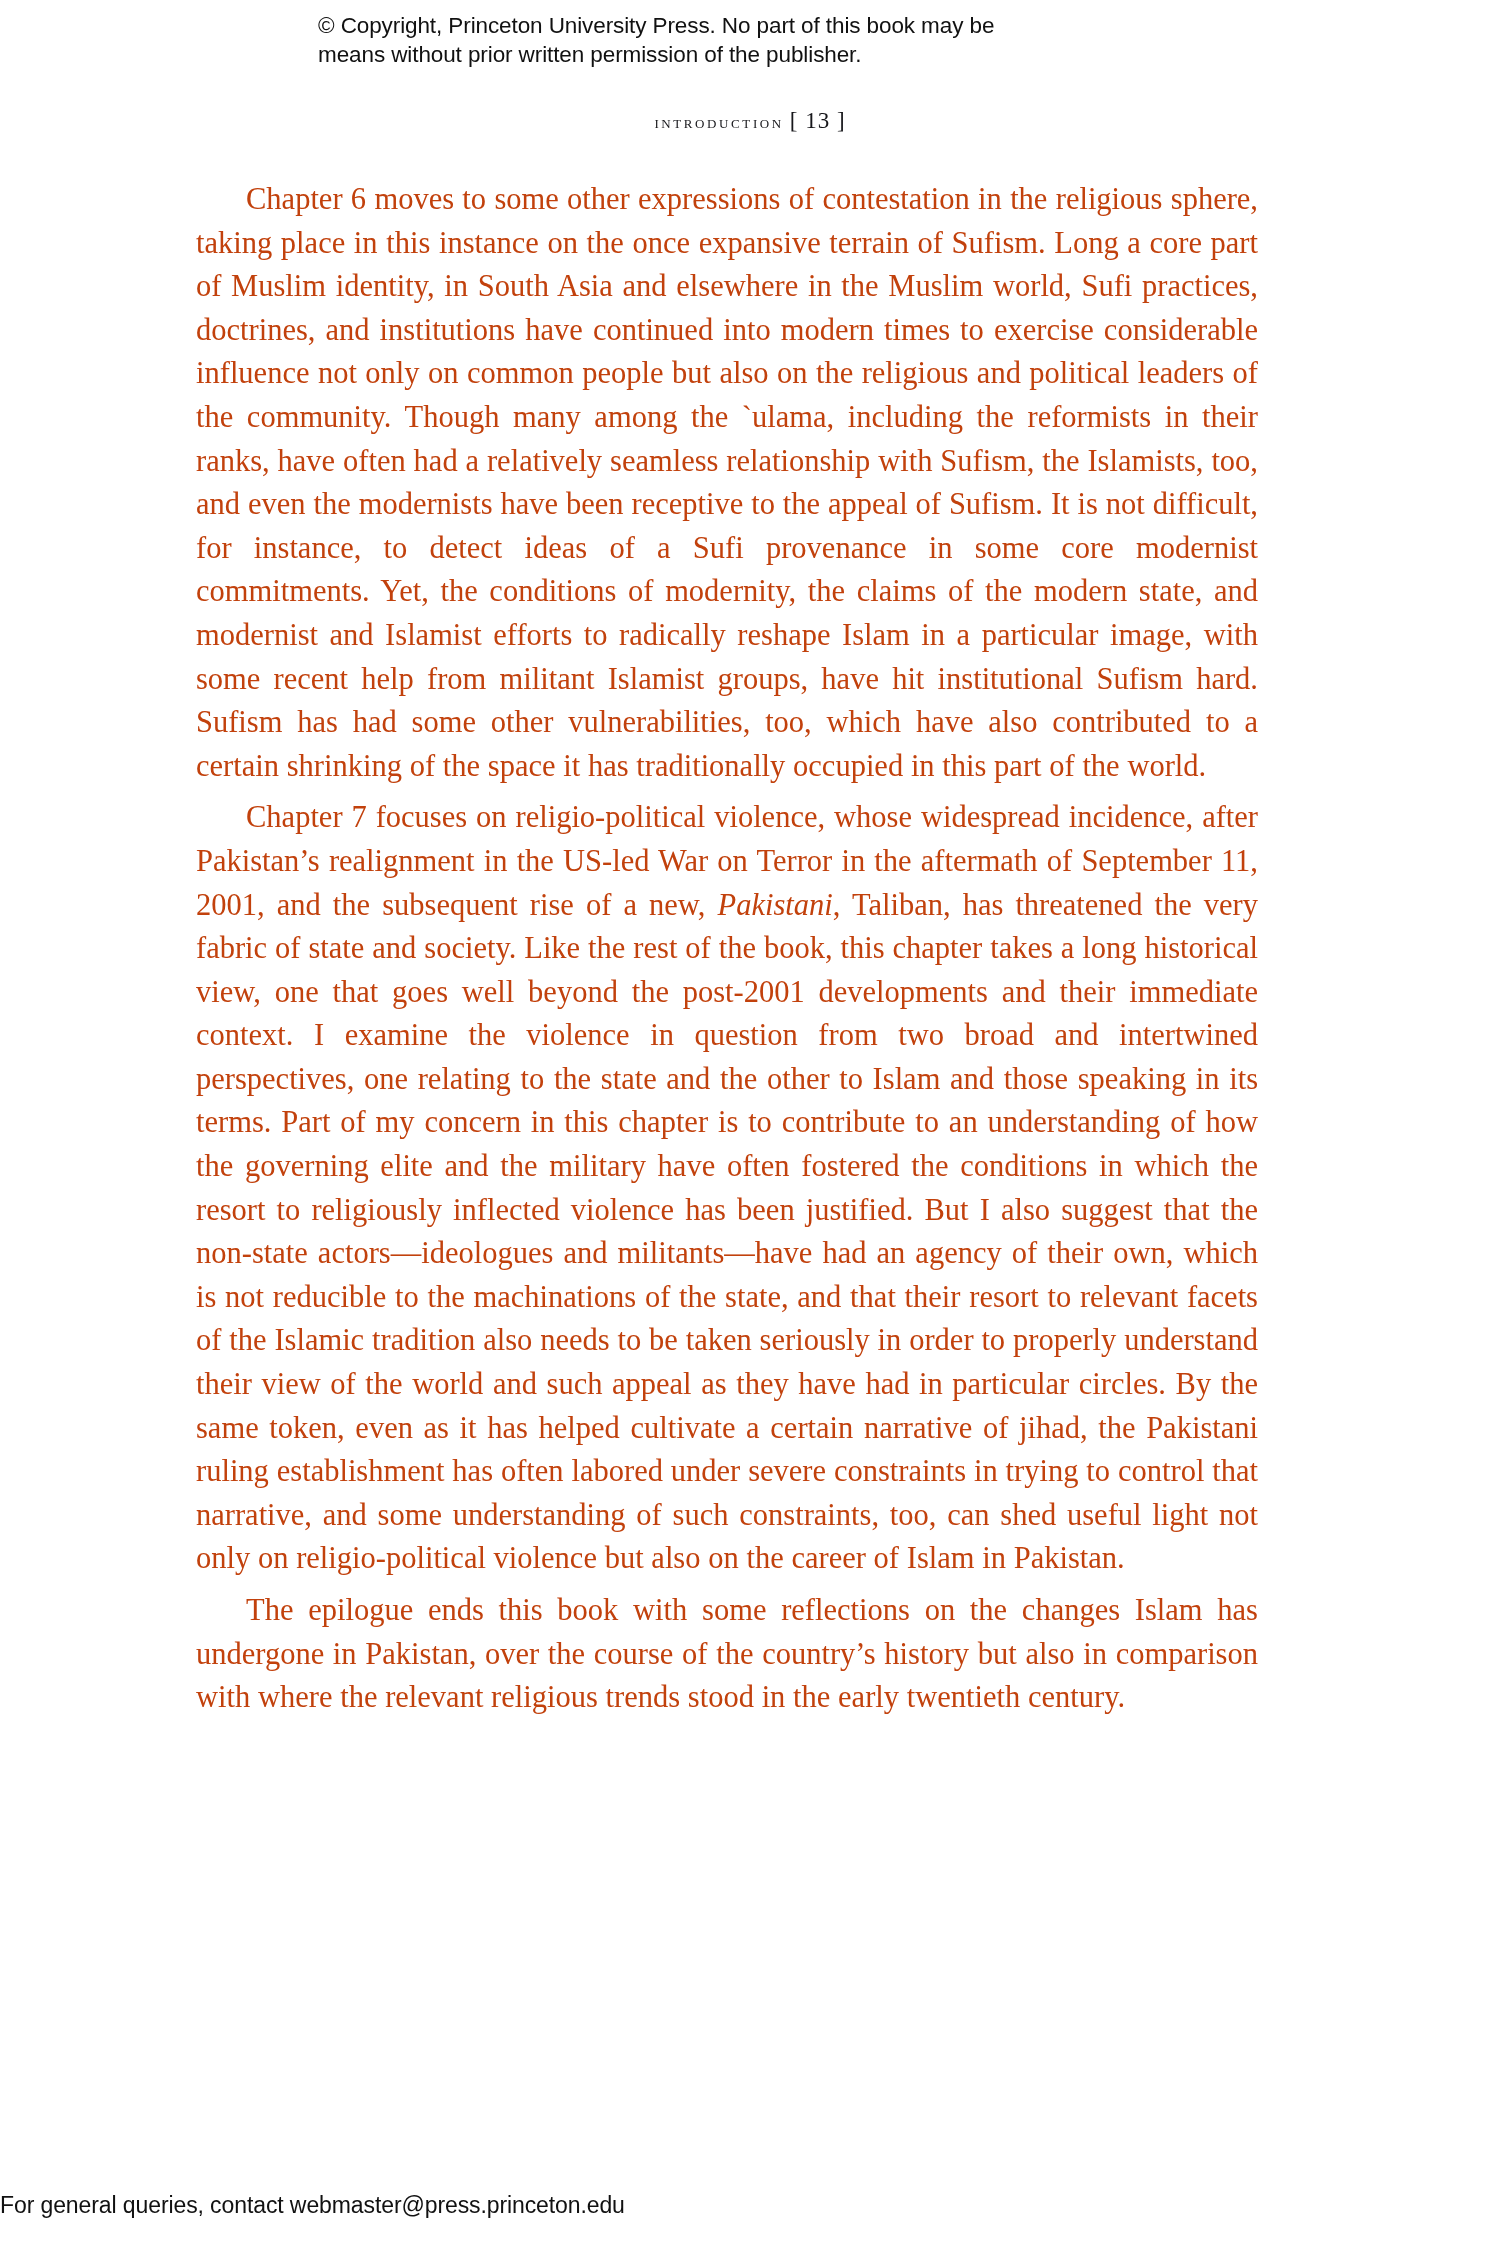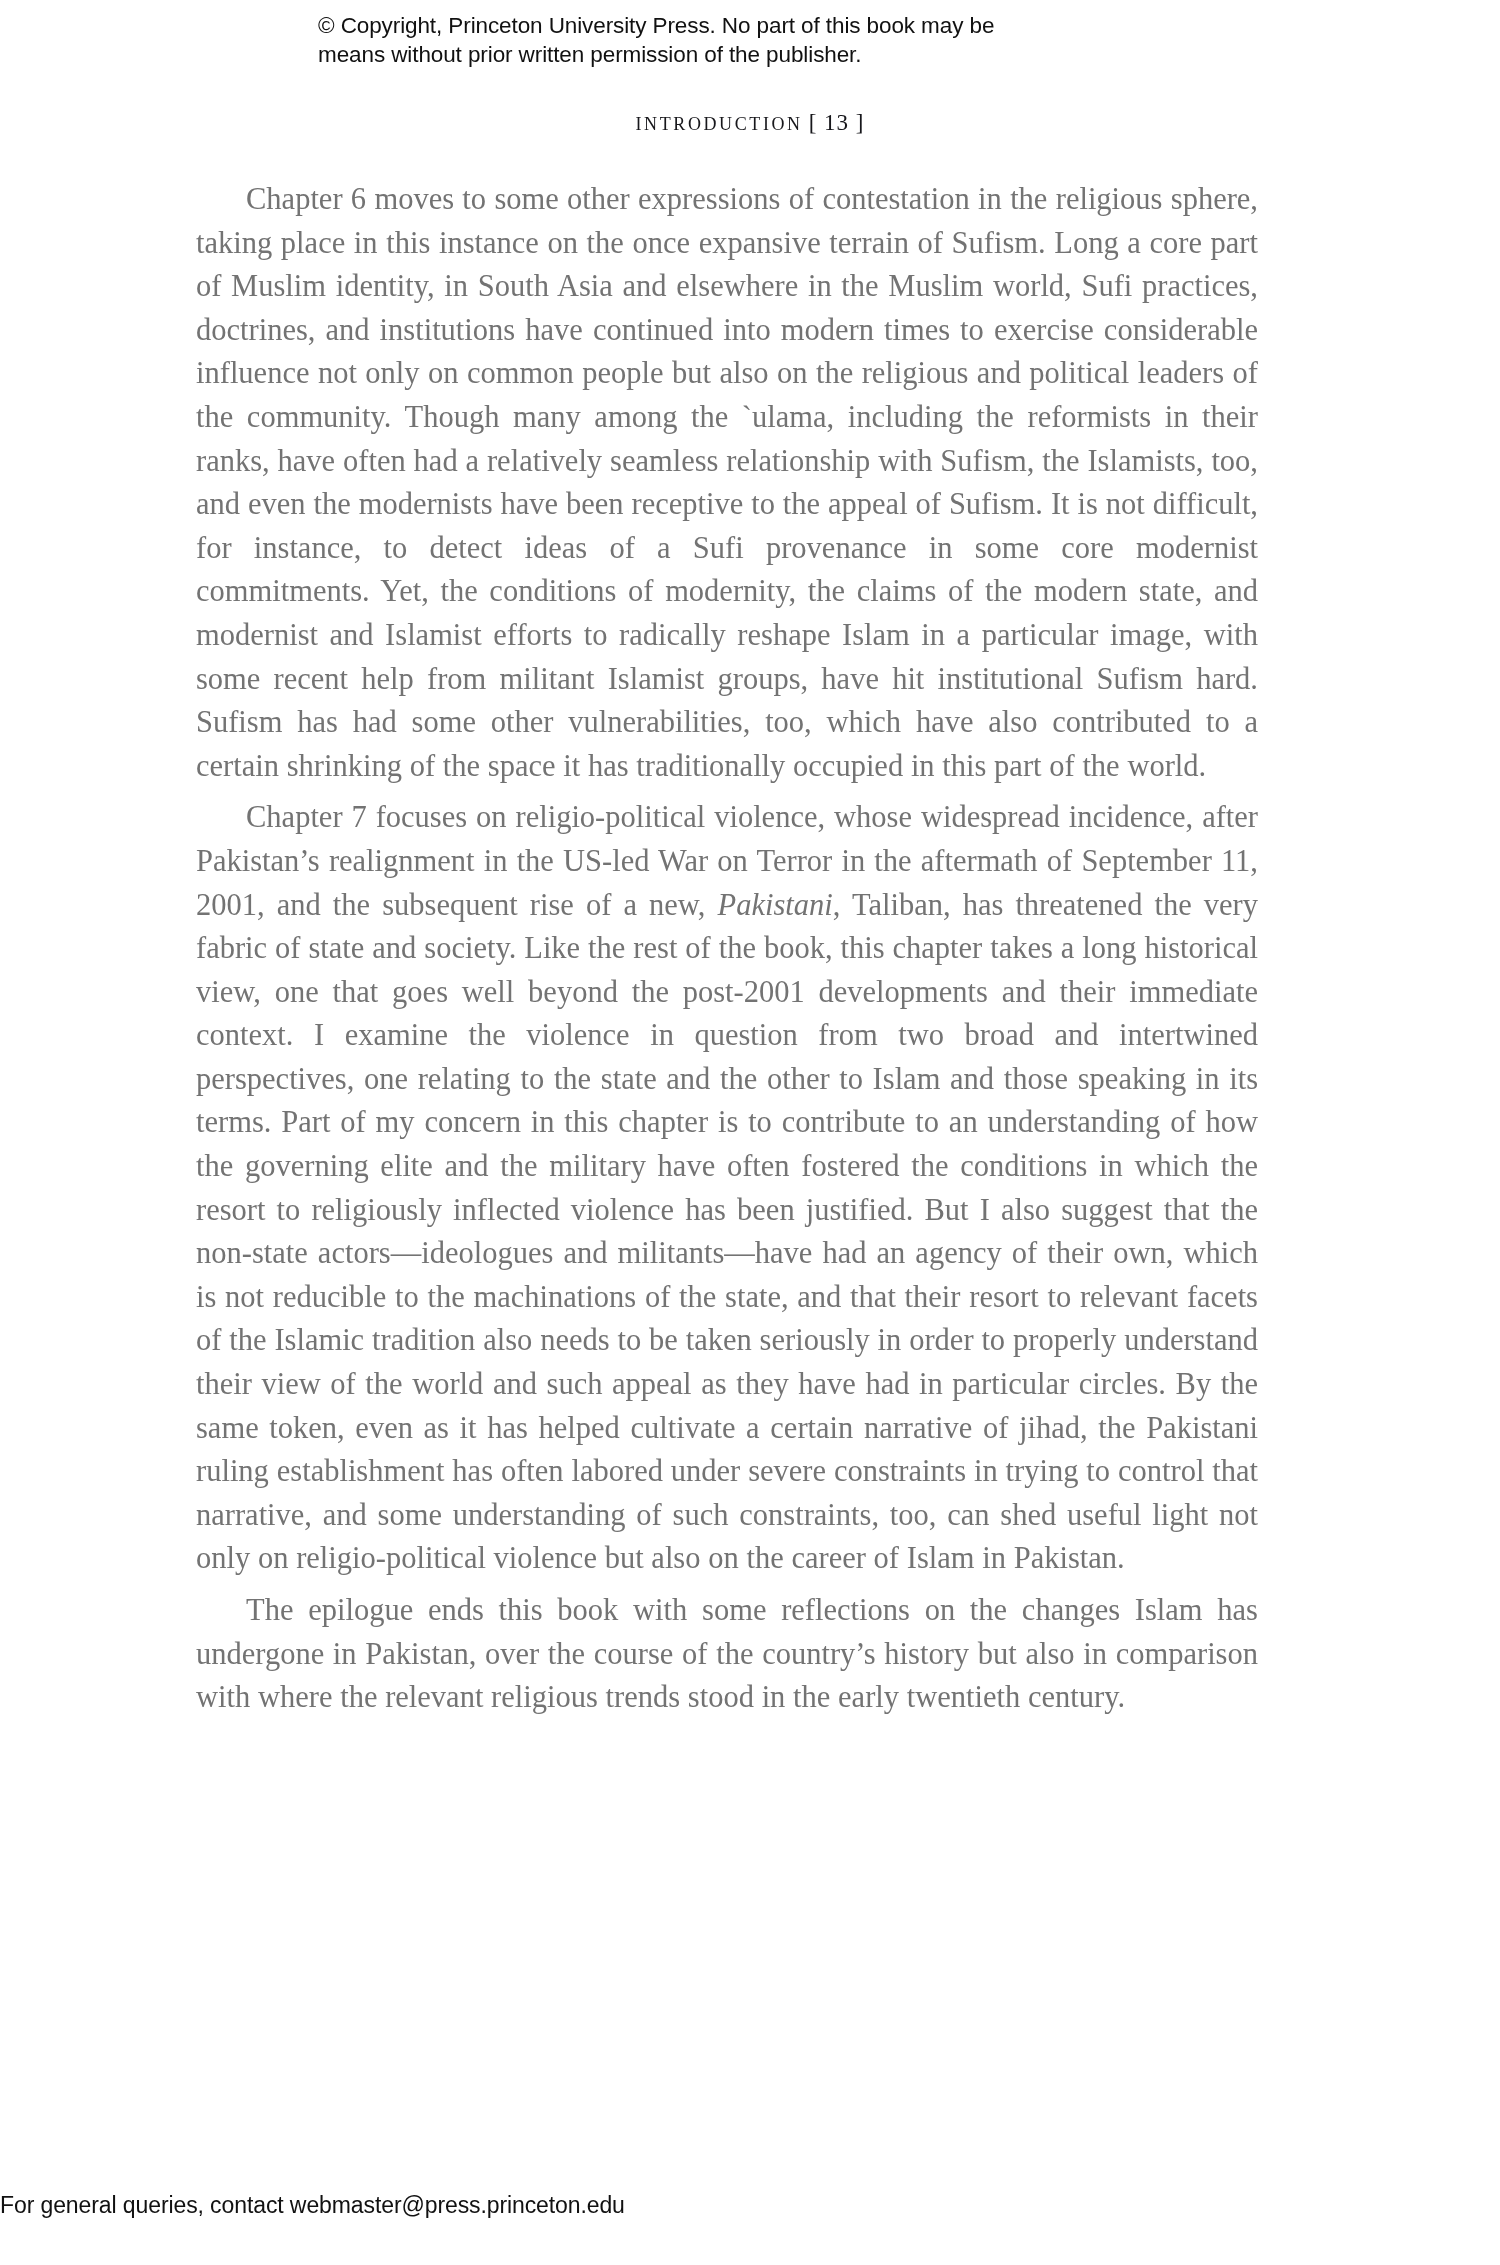--- a/index.html
+++ b/index.html
@@ -46,21 +46,21 @@
     width: 1500px;
     text-align: center;
     font-family: "Liberation Serif", "DejaVu Serif", serif;
     font-size: 21px;
     letter-spacing: 2.4px;
     color: #17171b;
   }
   .running-head .rh-label {
     font-variant: small-caps;
     text-transform: lowercase;
-    font-size: 25px;
+    font-size: 19px;
     letter-spacing: 2.6px;
     margin-top: 12px;
   }
   .running-head .rh-folio {
     letter-spacing: 1px;
     font-size: 23px;
     margin-left: 6px;
     margin-top: 39px;
   }
 
@@ -71,21 +71,21 @@
     top: 178px;
     width: 1062px;
   }
   p.body-par {
     margin: 0;
     text-align: justify;
     text-justify: inter-word;
     font-size: 30.5px;
     line-height: 43.6px;
     text-indent: 50px;
-    color: #737373;
+    color: #c2410c;
     hyphens: none;
     word-spacing: 0.1px;
   }
   p.body-par em { font-style: italic; }
   p.body-par + p.body-par { margin-top: 8px; }
 
   
   .footer-note {
     position: absolute;
     left: 0;

